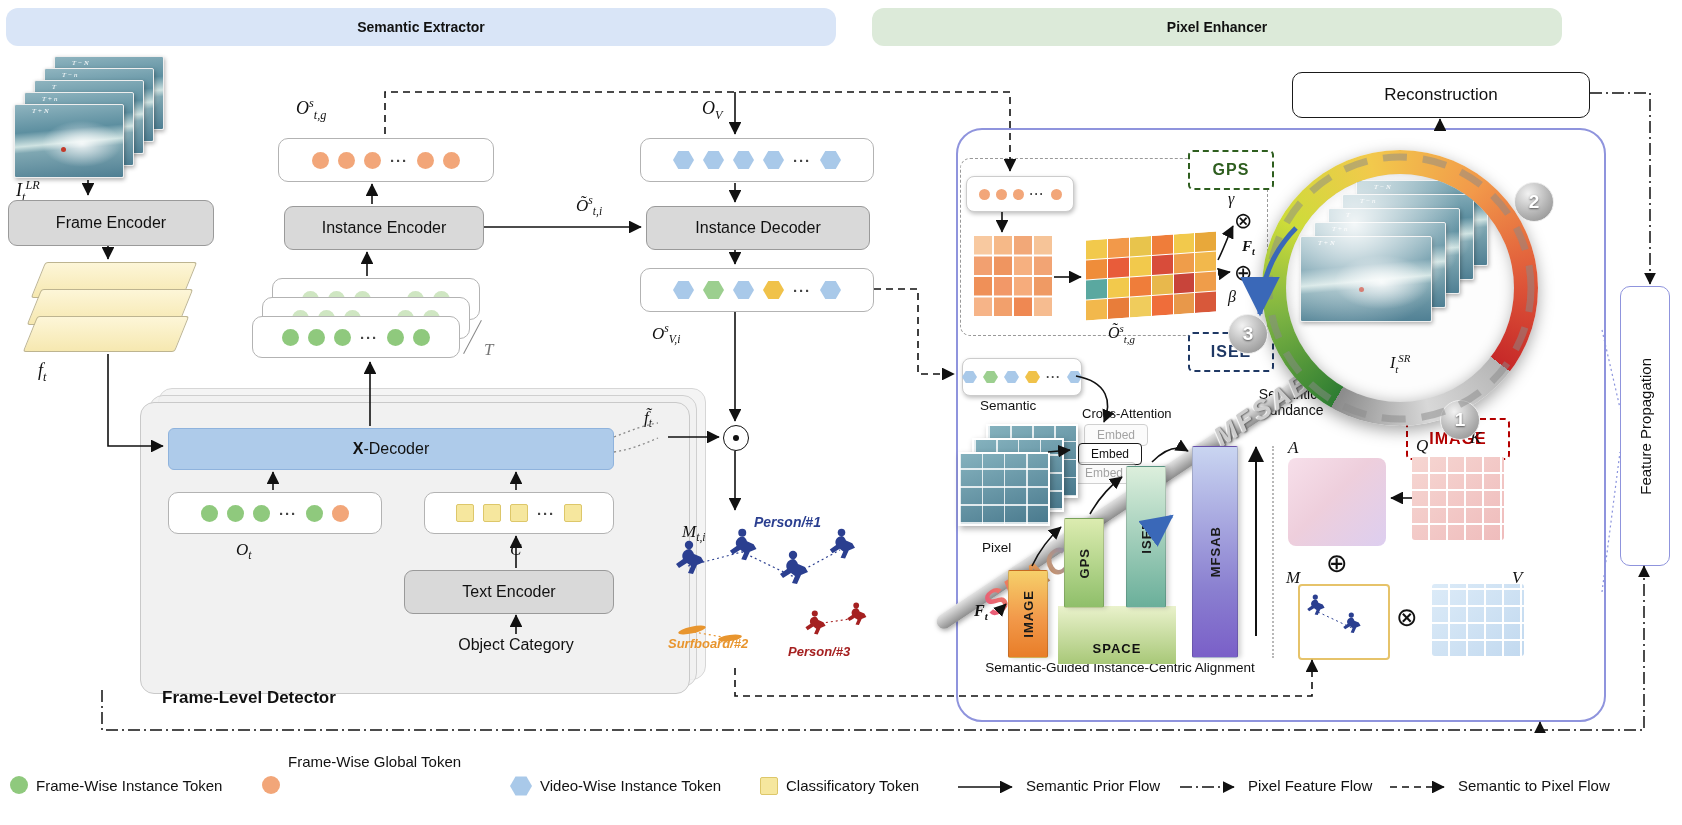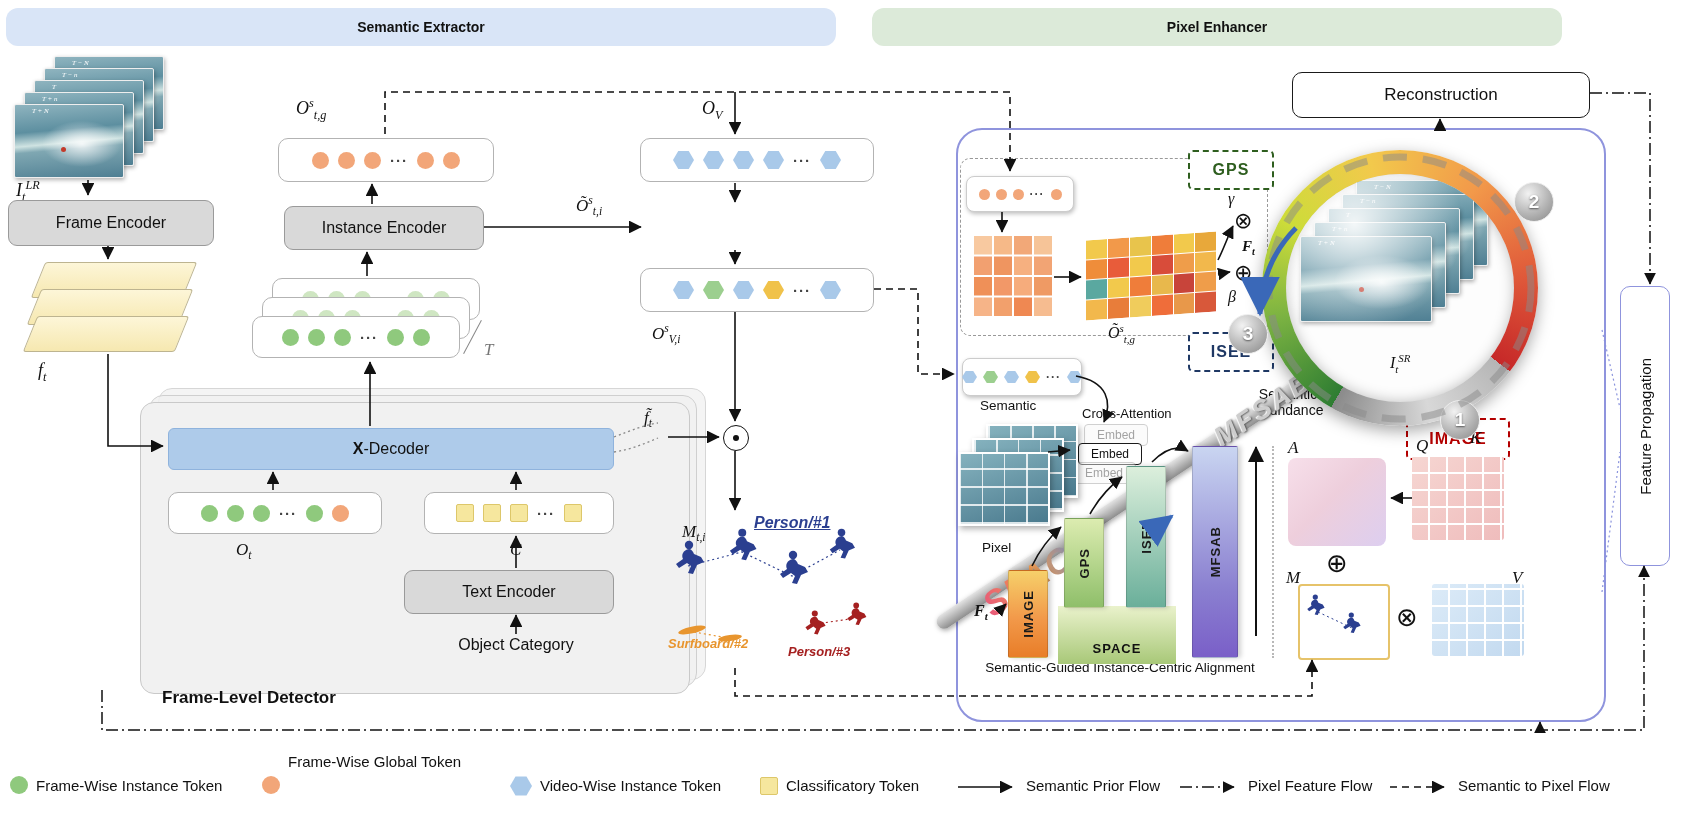--- a/index.html
+++ b/index.html
@@ -182,39 +182,42 @@
   <div class="abs token-row" style="left:640px;top:138px;width:232px;height:42px;">
     <span class="hex hb"></span>
       <span class="hex hb"></span>
       <span class="hex hb"></span>
       <span class="hex hb"></span>
       <span class="dots">···</span>
       <span class="hex hb"></span>
   </div>
   <div class="abs math" style="left:702px;top:98px;font-size:18px;">O<sub>V</sub></div>
 
+  <div class="abs gray-box" style="left:646px;top:206px;width:222px;height:42px;">
+      <span>Instance Decoder</span>
+    </div>
   <div class="abs math" style="left:576px;top:194px;">Õ<sup>s</sup><sub>t,i</sub></div>
 
   <div class="abs token-row" style="left:640px;top:268px;width:232px;height:42px;">
     <span class="hex hb"></span>
       <span class="hex hg"></span>
       <span class="hex hb"></span>
       <span class="hex hgold"></span>
       <span class="dots">···</span>
       <span class="hex hb"></span>
   </div>
   <div class="abs math" style="left:652px;top:322px;">O<sup>s</sup><sub>V,i</sub></div>
 
   <div class="abs math" style="left:644px;top:408px;">f̃<sub>t</sub></div>
   <div class="abs odot" style="left:723px;top:425px;width:24px;height:24px;">
       <i></i>
     </div>
 
   <div class="abs math" style="left:682px;top:522px;">M<sub>t,i</sub></div>
-  <div class="abs" style="left:754px;top:514px;font-weight:bold;font-style:italic;font-size:16px;color:#2b3f90;text-decoration:underline;">Person/#1</div>
+  <div class="abs" style="left:754px;top:514px;font-weight:bold;font-style:italic;font-size:14px;color:#2b3f90;">Person/#1</div>
   <div class="abs" style="left:668px;top:636px;font-weight:bold;font-style:italic;font-size:13px;color:#e8952e;">Surfboard/#2</div>
   <div class="abs" style="left:788px;top:644px;font-weight:bold;font-style:italic;font-size:13px;color:#a52020;">Person/#3</div>
   <svg class="abs" style="left:666px;top:528px;" width="232" height="130" viewBox="0 0 232 130">
     <defs>
       <g id="surfer">
         <circle cx="15" cy="5" r="4.2"></circle>
         <path d="M15,9 C9,10 7,15 9,19 L2,24 L5,28 L13,23 L17,26 L14,33 L19,34 L23,25 L30,22 L27,17 L20,14 C19,11 17,9 15,9 Z"></path>
       </g>
     </defs>
     <polyline points="22,38 76,24 126,48 174,22" fill="none" stroke="#2b3f90" stroke-width="1.2" stroke-dasharray="2 3"></polyline>

